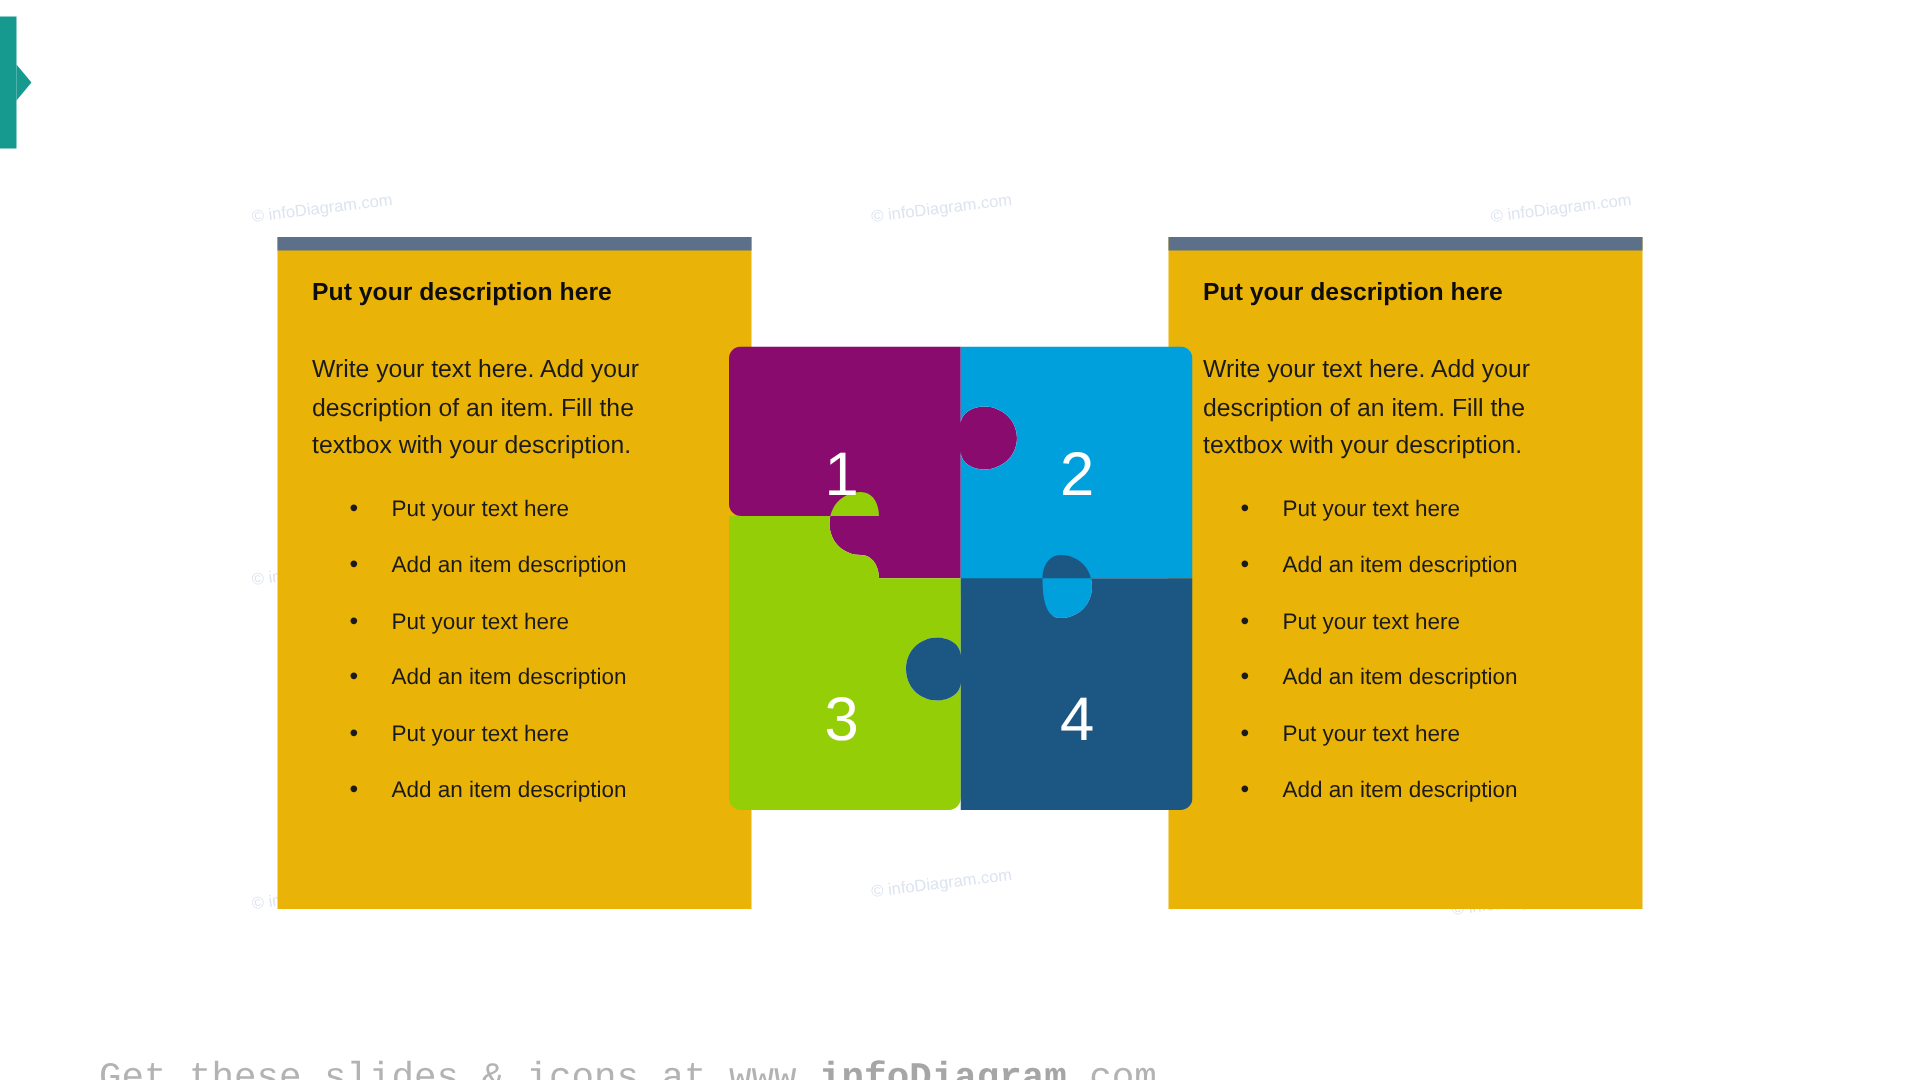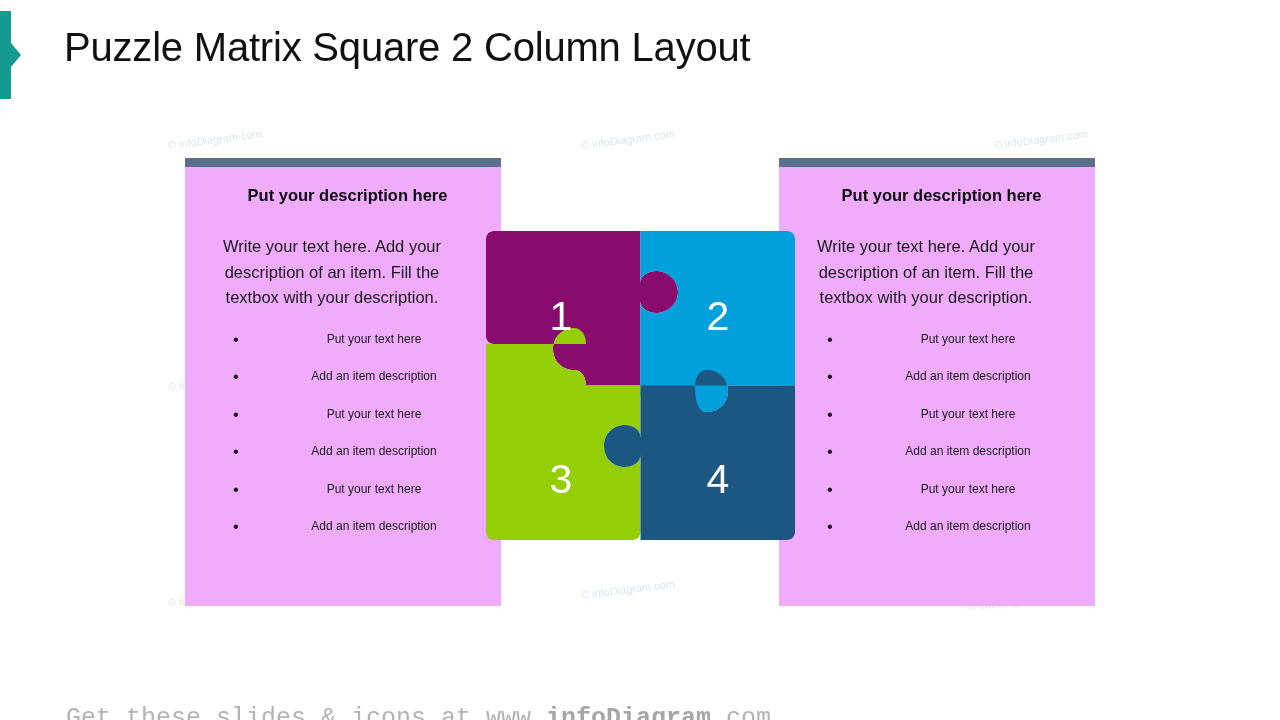--- a/index.html
+++ b/index.html
@@ -28,43 +28,42 @@
     position: absolute; left: 64px; top: 25px;
     font-size: 40px; font-weight: 400; color: #111111;
     letter-spacing: -0.2px; white-space: nowrap;
     font-family: "Liberation Sans", sans-serif;
   }
 
   
   .panel {
     position: absolute; top: 158px;
     width: 316px; height: 448px;
-    background: #f0abfc;
-    text-align: center;
+    background: #eab308;
   }
   .panel.left  { left: 185px; }
   .panel.right { left: 779px; }
   .panel-topbar {
     position: absolute; left: 0; top: 0;
     width: 100%; height: 9px;
     background: #5C7189;
   }
   .panel-inner { position: absolute; left: 23px; top: 28px; right: 14px; }
   .panel-heading {
     font-size: 16.5px; font-weight: bold; color: #0d0d0d;
     margin-bottom: 29px; white-space: nowrap;
   }
   .panel-body {
     font-size: 16.5px; color: #1a1a1a; line-height: 25.5px;
     width: 248px; margin-bottom: 10px;
   }
   .bullet-list { list-style: none; }
   .bullet-item {
     position: relative; padding-left: 53px;
-    font-size: 12px; color: #1a1a1a; line-height: 37.5px;
+    font-size: 15px; color: #1a1a1a; line-height: 37.5px;
     white-space: nowrap;
   }
   .bullet-item::before {
     content: "\2022"; position: absolute; left: 25px; top: 0;
     color: #1a1a1a; font-size: 16.5px;
   }
 
   
   .puzzle { position: absolute; left: 486px; top: 231px; width: 309px; height: 309px; }
   .puzzle svg { display: block; }
@@ -91,21 +90,20 @@
   }
   .footer b { color: #A6A6A6; font-weight: bold; }
 </style>
 </head>
 <body>
 
 <div class="slide">
 
   <div class="accent-bar"></div>
   <div class="accent-point"></div>
-  <h1 class="page-title">Puzzle Matrix Square 2 Column Layout</h1>
 
   <div id="watermark-layer">
       <div class="wm" style="left: 168px; top: 139px;">© infoDiagram.com</div>
       <div class="wm" style="left: 581px; top: 139px;">© infoDiagram.com</div>
       <div class="wm" style="left: 994px; top: 139px;">© infoDiagram.com</div>
       <div class="wm" style="left: 168px; top: 381px;">© infoDiagram.com</div>
       <div class="wm" style="left: 994px; top: 361px;">© infoDiagram.com</div>
       <div class="wm" style="left: 168px; top: 597px;">© infoDiagram.com</div>
       <div class="wm" style="left: 581px; top: 589px;">© infoDiagram.com</div>
       <div class="wm" style="left: 968px; top: 601px;">© infoDiagram.com</div>

